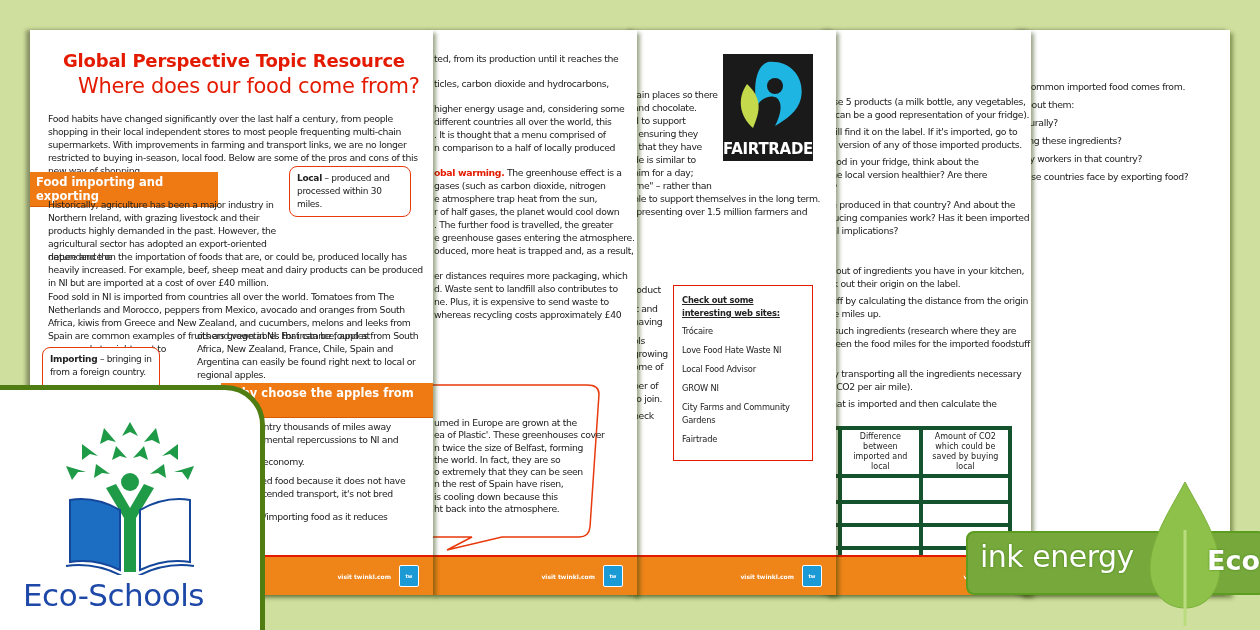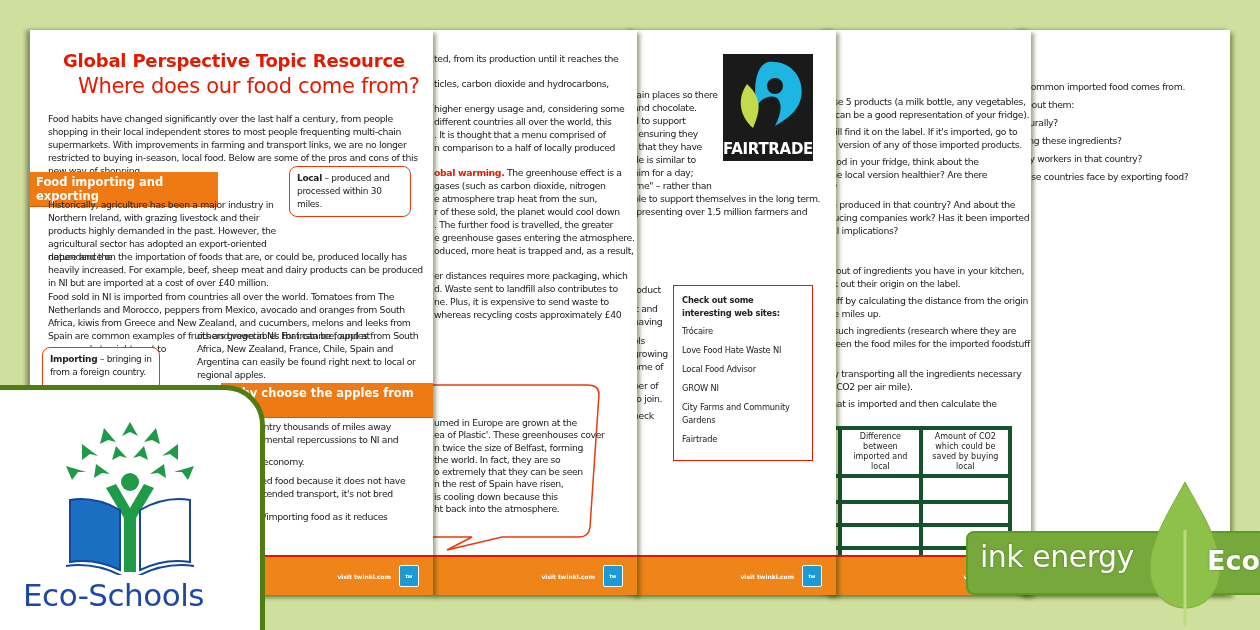--- a/index.html
+++ b/index.html
@@ -23,21 +23,21 @@
   .hdr {
     position: absolute; background: #ef7a14; color: #fff; font-weight: bold; font-size: 11.5px;
     padding: 3px 8px; border-bottom: 1px solid #d65c00;
   }
   .bubble { position: absolute; border: 1.5px solid #e83a0c; border-radius: 8px; background:#fff; font-size: 9px; line-height: 13px; color:#222; padding: 5px 7px; letter-spacing:-0.3px;}
   .bubble b { font-weight: bold; }
   .title1 { position:absolute; color:#e41a00; font-weight:bold; font-size:18px; letter-spacing:-0.2px; }
   .title2 { position:absolute; color:#e41a00; font-size:21px; letter-spacing:-0.3px; }
   .red { color:#e41a00; font-weight:bold; }
   .links-box { position:absolute; border:1.5px solid #e41a00; padding:8px 8px; font-size:8.3px; line-height:12.5px; color:#222; letter-spacing:-0.2px; background:#fff;}
-  .links-box .lt { font-weight:bold; margin-bottom:6px; }
+  .links-box .lt { font-weight:bold; margin-bottom:6px;text-decoration:underline; }
   .links-box div.li { margin-bottom:6.5px; }
   table.co2 { position:absolute; border-collapse:collapse; font-size:8px; color:#222; }
   table.co2 td, table.co2 th { border:4px solid #14532d; font-weight:normal; text-align:center; line-height:10px; padding:2px; }
   .eco-panel {
     position:absolute; left:-20px; top:385px; width:285px; height:265px; background:#fff;
     border:5px solid #4f7d12; border-radius: 0 40px 0 0;
   }
   .eco-label { position:absolute; left:38px; top:187px; font-size:31px; color:#1d48a8; font-family:"DejaVu Sans", sans-serif; letter-spacing:-0.5px; }
   .ink-badge {
     position:absolute; left:966px; top:531px; width:300px; height:64px; background:#76a83b;
@@ -179,21 +179,21 @@
     <div>ticles, carbon dioxide and hydrocarbons,</div>
     <div style="height:12px;"></div>
     <div>higher energy usage and, considering some</div>
     <div>different countries all over the world, this</div>
     <div>. It is thought that a menu comprised of</div>
     <div>n comparison to a half of locally produced</div>
     <div style="height:12px;"></div>
     <div><span class="red">obal warming.</span><span> The greenhouse effect is a</span></div>
     <div>gases (such as carbon dioxide, nitrogen</div>
     <div>e atmosphere trap heat from the sun,</div>
-    <div>r of these sold, the planet would cool down</div>
+    <div>r of half gases, the planet would cool down</div>
     <div>. The further food is travelled, the greater</div>
     <div>e greenhouse gases entering the atmosphere.</div>
     <div>oduced, more heat is trapped and, as a result,</div>
     <div style="height:12px;"></div>
     <div>er distances requires more packaging, which</div>
     <div>d. Waste sent to landfill also contributes to</div>
     <div>ne. Plus, it is expensive to send waste to</div>
     <div>whereas recycling costs approximately £40</div>
   </div>
   <svg style="position:absolute; left:-5px; top:352px;" width="180" height="180">

